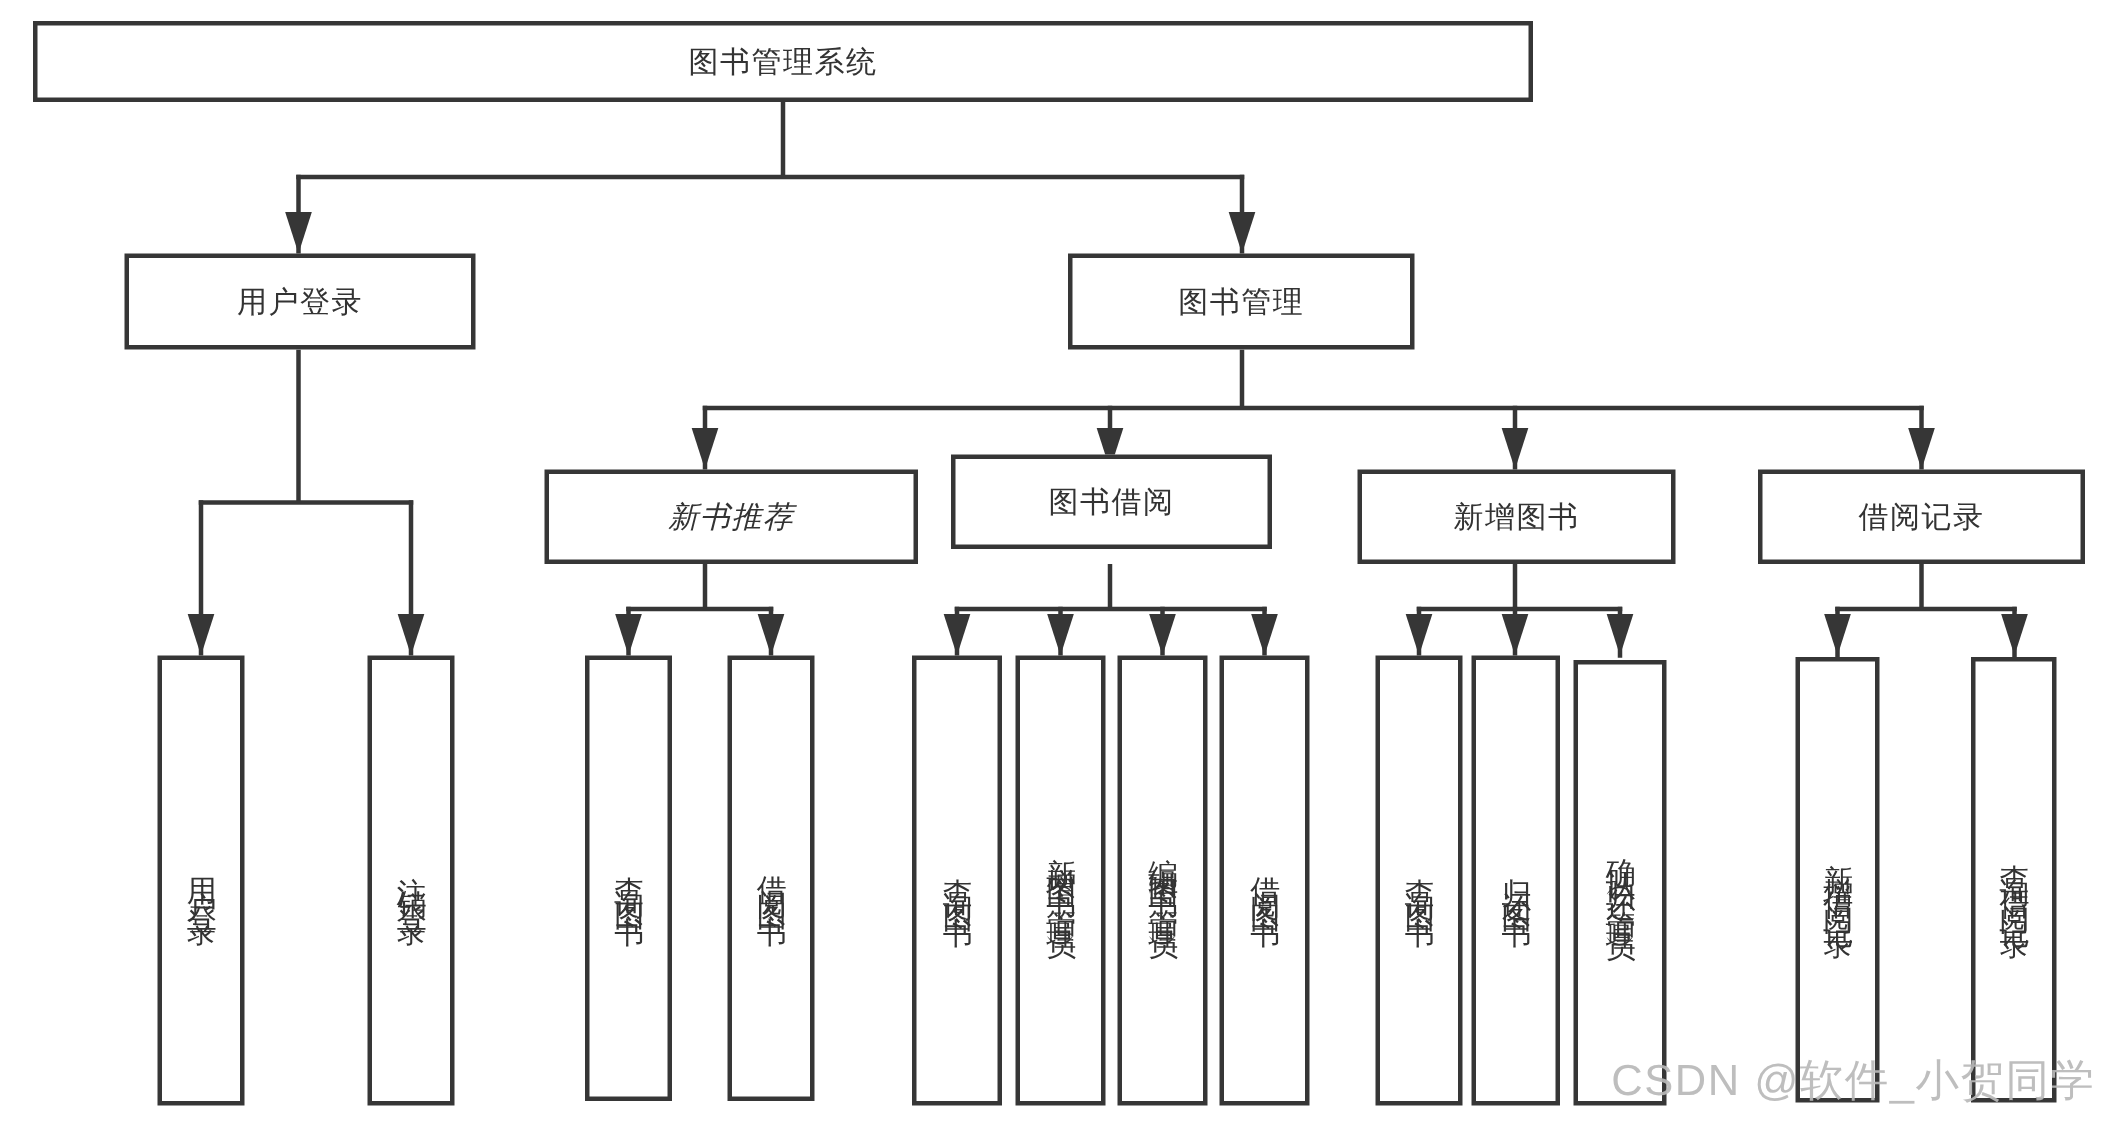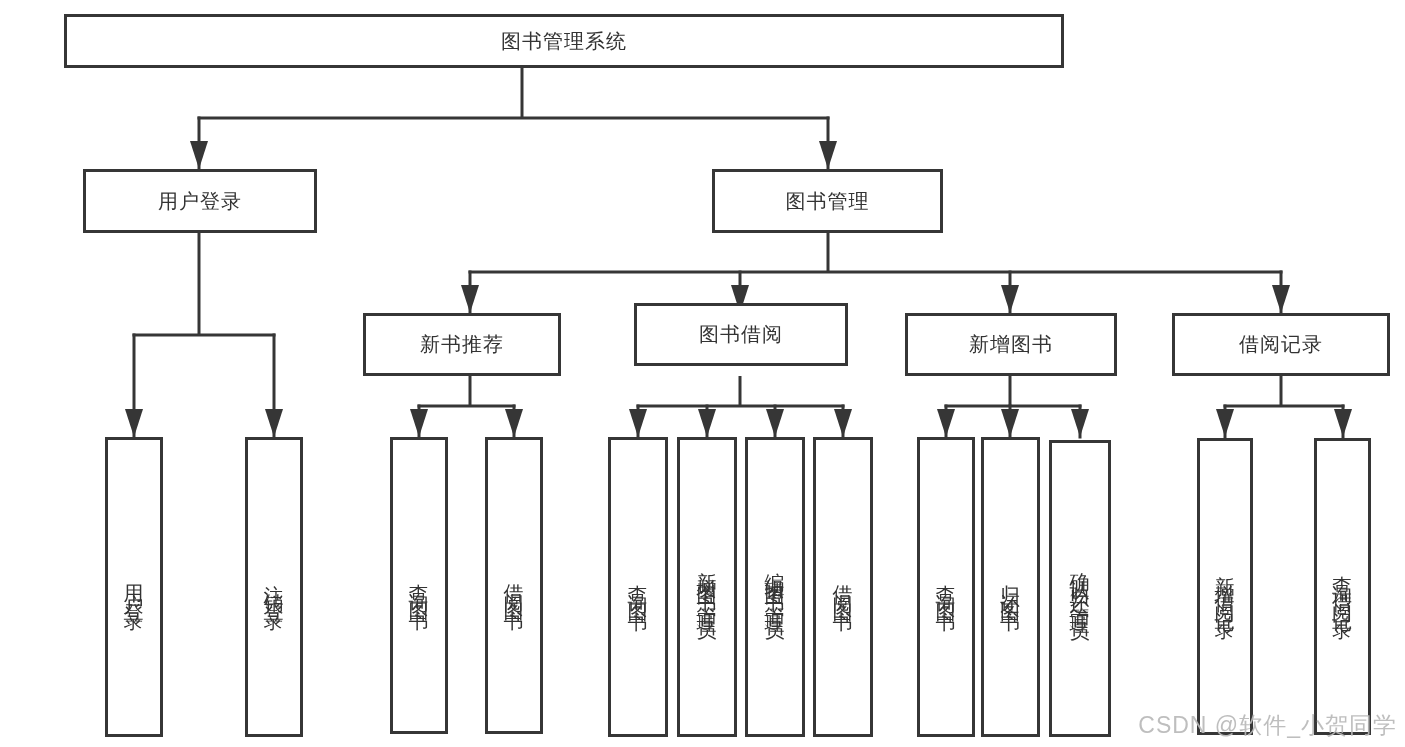--- a/index.html
+++ b/index.html
@@ -39,21 +39,21 @@
     text-orientation: mixed;
     letter-spacing: 9px;
     line-height: 1;
     white-space: nowrap;
   }
   .vnode .vlabel.dense { letter-spacing: 7px; }
   #watermark {
     position: absolute;
     right: 8px;
     bottom: 6px;
-    font-size: 23px;
+    font-size: 29px;
     color: rgba(185, 185, 185, 0.92);
     letter-spacing: 1px;
     white-space: nowrap;
     z-index: 3;
   }
 </style>
 </head>
 <body>
 
 <div id="canvas">
@@ -113,32 +113,32 @@
     </g>
 
     <g>
       <line x1="1281" y1="376" x2="1281" y2="406"></line>
       <line class="elbow" x1="1225" y1="406" x2="1343" y2="406"></line>
       <line class="elbow" x1="1225" y1="406" x2="1225" y2="437" marker-end="url(#arrow)"></line>
       <line class="elbow" x1="1343" y1="406" x2="1343" y2="437" marker-end="url(#arrow)"></line>
     </g>
   </svg>
 
-  <div class="node" style="left:22px; top:14px; width:1000px; height:54px;margin-left:42px;">
+  <div class="node" style="left:22px; top:14px; width:1000px; height:54px;">
     <span class="hlabel">图书管理系统</span>
   </div>
 
   <div class="node" style="left:83px; top:169px; width:234px; height:64px;">
     <span class="hlabel">用户登录</span>
   </div>
   <div class="node" style="left:712px; top:169px; width:231px; height:64px;text-align:center;">
     <span class="hlabel">图书管理</span>
   </div>
 
-  <div class="node" style="left:363px; top:313px; width:198px; height:63px;">
+  <div class="node" style="left:363px; top:313px; width:249px; height:63px;font-style:italic;">
     <span class="hlabel">新书推荐</span>
   </div>
   <div class="node" style="left:634px; top:303px; width:214px; height:63px;">
     <span class="hlabel">图书借阅</span>
   </div>
   <div class="node" style="left:905px; top:313px; width:212px; height:63px;">
     <span class="hlabel">新增图书</span>
   </div>
   <div class="node" style="left:1172px; top:313px; width:218px; height:63px;">
     <span class="hlabel">借阅记录</span>

